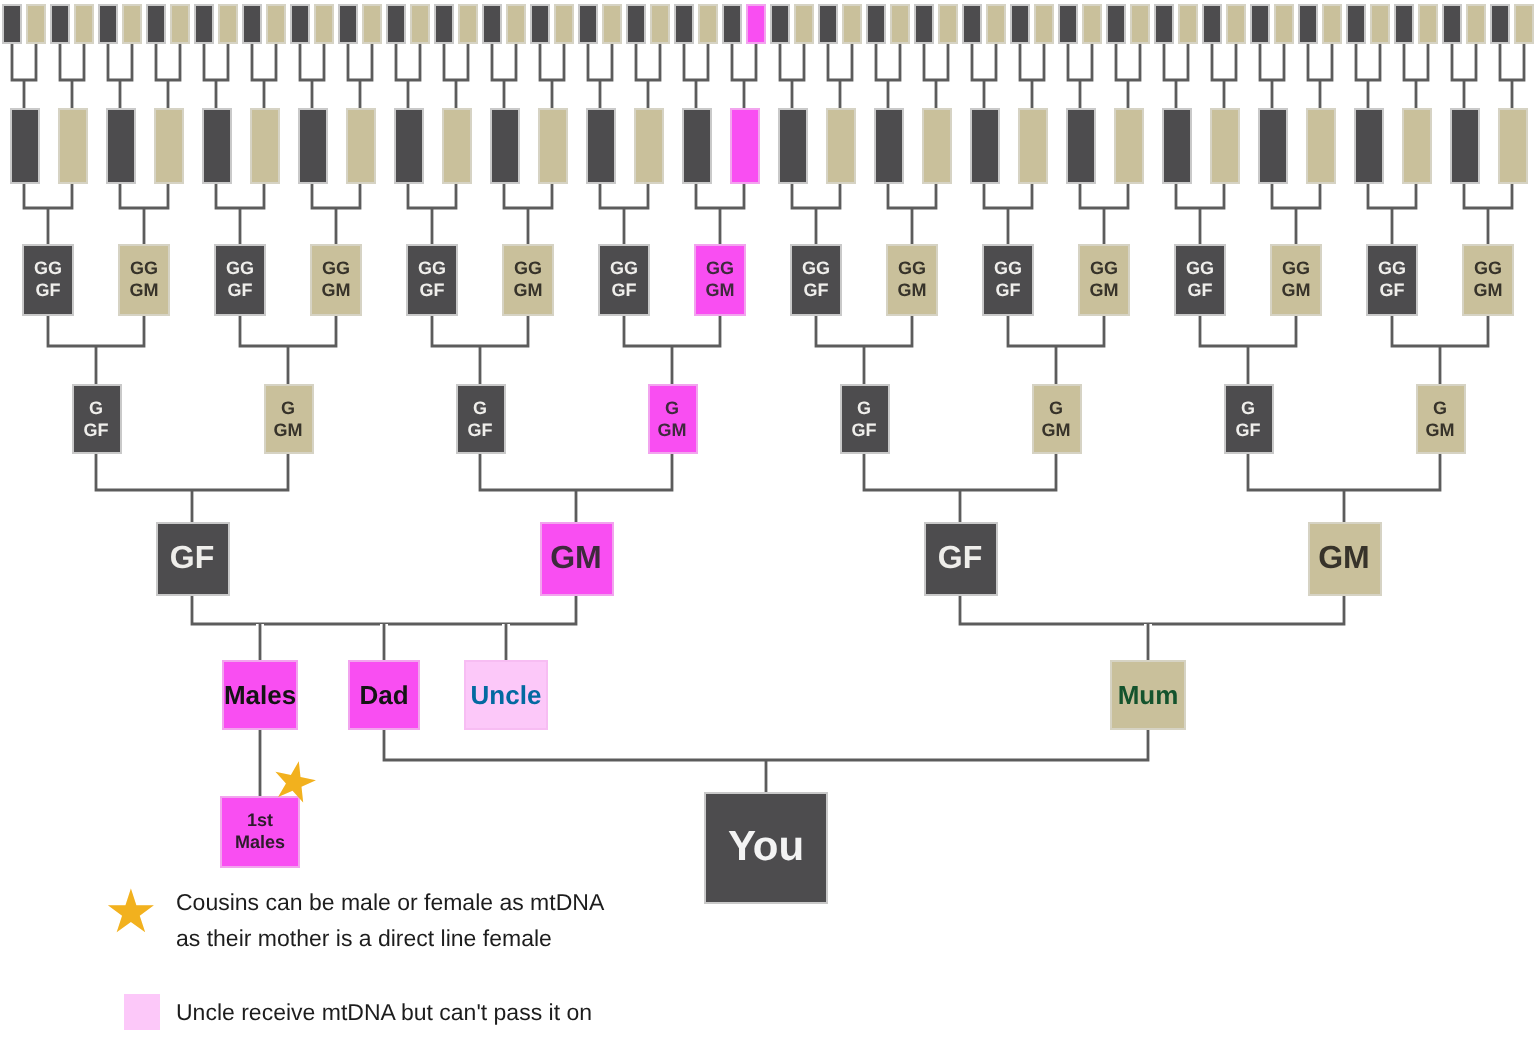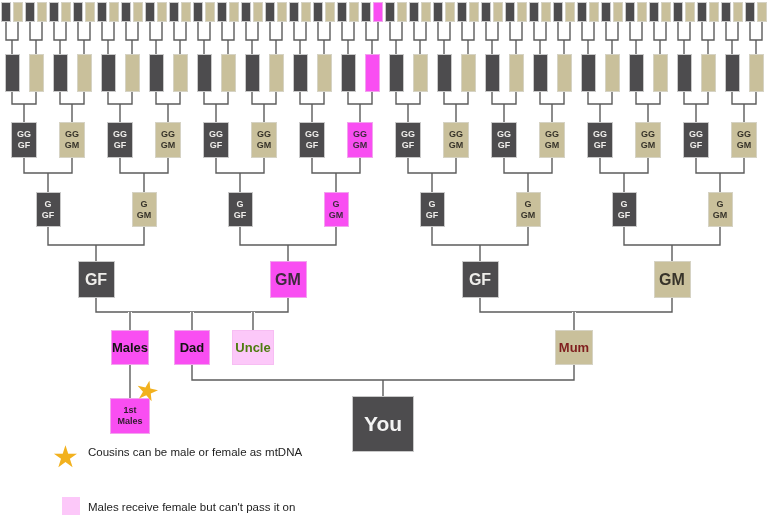--- a/index.html
+++ b/index.html
@@ -372,40 +372,41 @@
       </div>
       <div class="box" style="left: 653.5px; top: 261px; width: 37px; height: 37px; background: rgb(201, 192, 155); border-color: rgb(214, 211, 196); color: rgb(55, 51, 42); font-size: 16px;">
         <div>GM</div>
       </div>
       <div class="box" style="left: 111px; top: 330px; width: 38px; height: 35px; background: rgb(249, 78, 242); border-color: rgb(242, 164, 238); color: rgb(20, 20, 20); font-size: 13px;">
         <div>Males</div>
       </div>
       <div class="box" style="left: 174px; top: 330px; width: 36px; height: 35px; background: rgb(249, 78, 242); border-color: rgb(242, 164, 238); color: rgb(20, 20, 20); font-size: 13px;">
         <div>Dad</div>
       </div>
-      <div class="box" style="left: 232px; top: 330px; width: 42px; height: 35px; background: rgb(252, 200, 249); border-color: rgb(247, 189, 243); color: #4d7c0f; font-size: 13px;">
+      <div class="box" style="left: 232px; top: 330px; width: 42px; height: 35px; background: rgb(252, 200, 249); border-color: rgb(247, 189, 243); color: #0369a1; font-size: 13px;">
         <div>Uncle</div>
       </div>
-      <div class="box" style="left: 555px; top: 330px; width: 38px; height: 35px; background: rgb(201, 192, 155); border-color: rgb(214, 211, 196); color: #7f1d1d; font-size: 13px;">
+      <div class="box" style="left: 555px; top: 330px; width: 38px; height: 35px; background: rgb(201, 192, 155); border-color: rgb(214, 211, 196); color: #14532d; font-size: 13px;">
         <div>Mum</div>
       </div>
       <div class="box" style="left: 110px; top: 398px; width: 40px; height: 36px; background: rgb(249, 78, 242); border-color: rgb(242, 164, 238); color: rgb(46, 28, 44); font-size: 9px;">
         <div>1st</div>
         <div>Males</div>
       </div>
       <div class="box" style="left: 352px; top: 396px; width: 62px; height: 56px; background: rgb(77, 76, 78); border-color: rgb(201, 201, 201); color: rgb(243, 243, 243); font-size: 21px;">
         <div>You</div>
       </div>
     </div>
 
   <span class="star" id="cousin-star" style="left: 135px; top: 378px; font-size: 27px; color: rgb(242, 177, 30);">★</span>
 
   <div class="legend">
     <span class="legend-star" style="left: 52px; top: 442px; color: rgb(242, 177, 30);">★</span>
     <div class="legend-text" style="left:88px;top:444px;">
       <div>Cousins can be male or female as mtDNA</div>
+      <div>as their mother is a direct line female</div>
     </div>
     <span class="legend-swatch" style="left: 62px; top: 497px; background: rgb(252, 200, 249);"></span>
     <div class="legend-text" style="left:88px;top:499px;">
-      <div>Males receive female but can't pass it on</div>
+      <div>Uncle receive mtDNA but can't pass it on</div>
     </div>
   </div>
 </div>
 
 </body></html>

